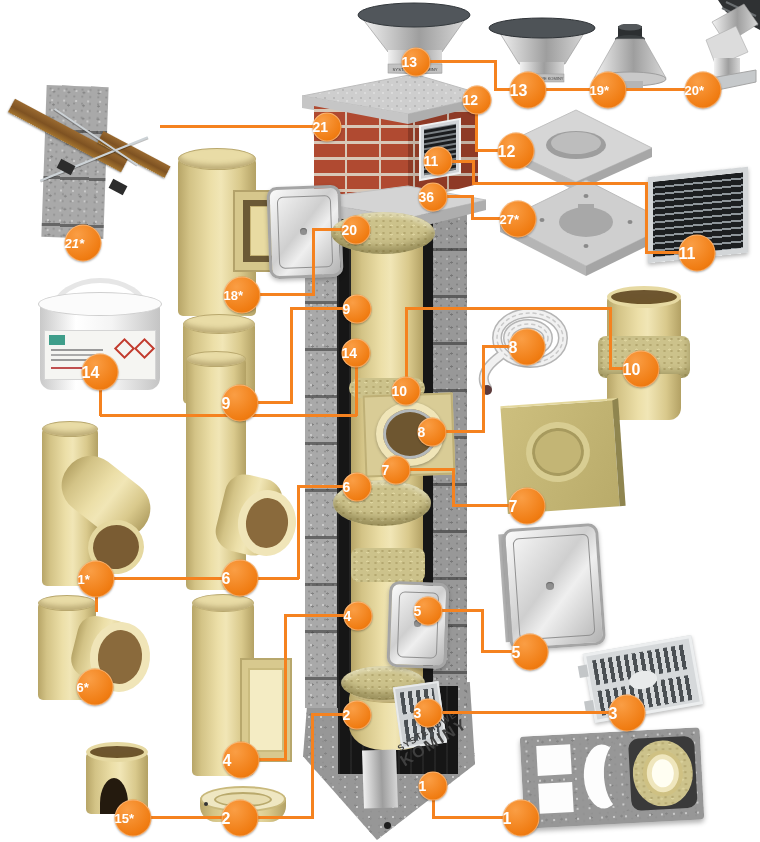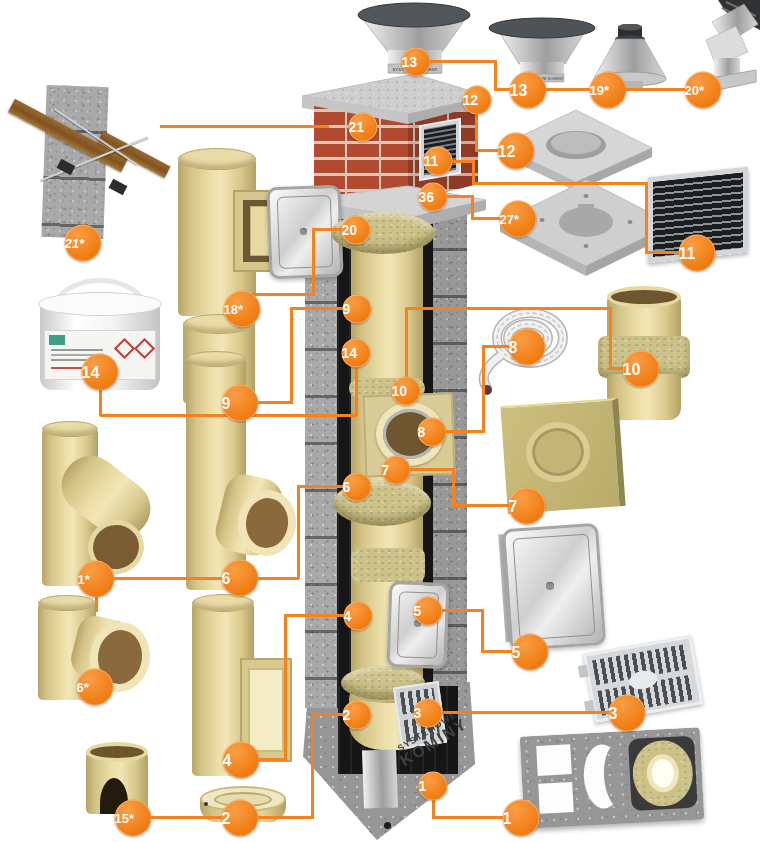--- a/index.html
+++ b/index.html
@@ -367,21 +367,21 @@
       <div class="seg" style="left: 481px; top: 650px; width: 50px; height: 3px;"></div>
       <div class="seg" style="left: 429px; top: 711px; width: 200px; height: 3px;"></div>
       <div class="seg" style="left: 313px; top: 713px; width: 46px; height: 3px;"></div>
       <div class="seg" style="left: 311px; top: 713px; width: 3px; height: 106px;"></div>
       <div class="seg" style="left: 134px; top: 816px; width: 179px; height: 3px;"></div>
       <div class="seg" style="left: 432px; top: 787px; width: 3px; height: 31px;"></div>
       <div class="seg" style="left: 432px; top: 816px; width: 90px; height: 3px;"></div>
     </div>
   <div style="left:0;top:0;width:760px;height:842px;">
       <div class="badge col" style="left: 416px; top: 62px;">13</div>
-      <div class="badge col" style="left: 327px; top: 127px; margin-left: 36px;">21</div>
+      <div class="badge col" style="left: 327px; top: 127px;">21</div>
       <div class="badge col" style="left: 477px; top: 100px;">12</div>
       <div class="badge col" style="left: 438px; top: 161px;">11</div>
       <div class="badge col" style="left: 433px; top: 197px;">36</div>
       <div class="badge col" style="left: 356px; top: 230px;">20</div>
       <div class="badge col" style="left: 357px; top: 309px;">9</div>
       <div class="badge col" style="left: 356px; top: 353px;">14</div>
       <div class="badge col" style="left: 406px; top: 391px;">10</div>
       <div class="badge col" style="left: 432px; top: 432px;">8</div>
       <div class="badge col" style="left: 396px; top: 470px;">7</div>
       <div class="badge col" style="left: 357px; top: 487px;">6</div>
@@ -390,21 +390,21 @@
       <div class="badge col" style="left: 428px; top: 713px;">3</div>
       <div class="badge col" style="left: 357px; top: 715px;">2</div>
       <div class="badge col" style="left: 433px; top: 786px;">1</div>
       <div class="badge part" style="left: 528px; top: 90px;">13</div>
       <div class="badge part sm" style="left: 608px; top: 90px;">19*</div>
       <div class="badge part sm" style="left: 703px; top: 90px;">20*</div>
       <div class="badge part" style="left: 516px; top: 151px;">12</div>
       <div class="badge part sm" style="left: 518px; top: 219px;">27*</div>
       <div class="badge part" style="left: 697px; top: 253px;">11</div>
       <div class="badge part sm" style="left: 83px; top: 243px; font-style: italic;">21*</div>
-      <div class="badge part sm" style="left: 242px; top: 309px;">18*</div>
+      <div class="badge part sm" style="left: 242px; top: 295px;">18*</div>
       <div class="badge part" style="left: 240px; top: 403px;">9</div>
       <div class="badge part" style="left: 100px; top: 372px;">14</div>
       <div class="badge part" style="left: 641px; top: 369px;">10</div>
       <div class="badge part" style="left: 527px; top: 347px;">8</div>
       <div class="badge part" style="left: 527px; top: 506px;">7</div>
       <div class="badge part" style="left: 240px; top: 578px;">6</div>
       <div class="badge part sm" style="left: 96px; top: 579px;">1*</div>
       <div class="badge part sm" style="left: 95px; top: 687px;">6*</div>
       <div class="badge part" style="left: 530px; top: 652px;">5</div>
       <div class="badge part" style="left: 241px; top: 760px;">4</div>

